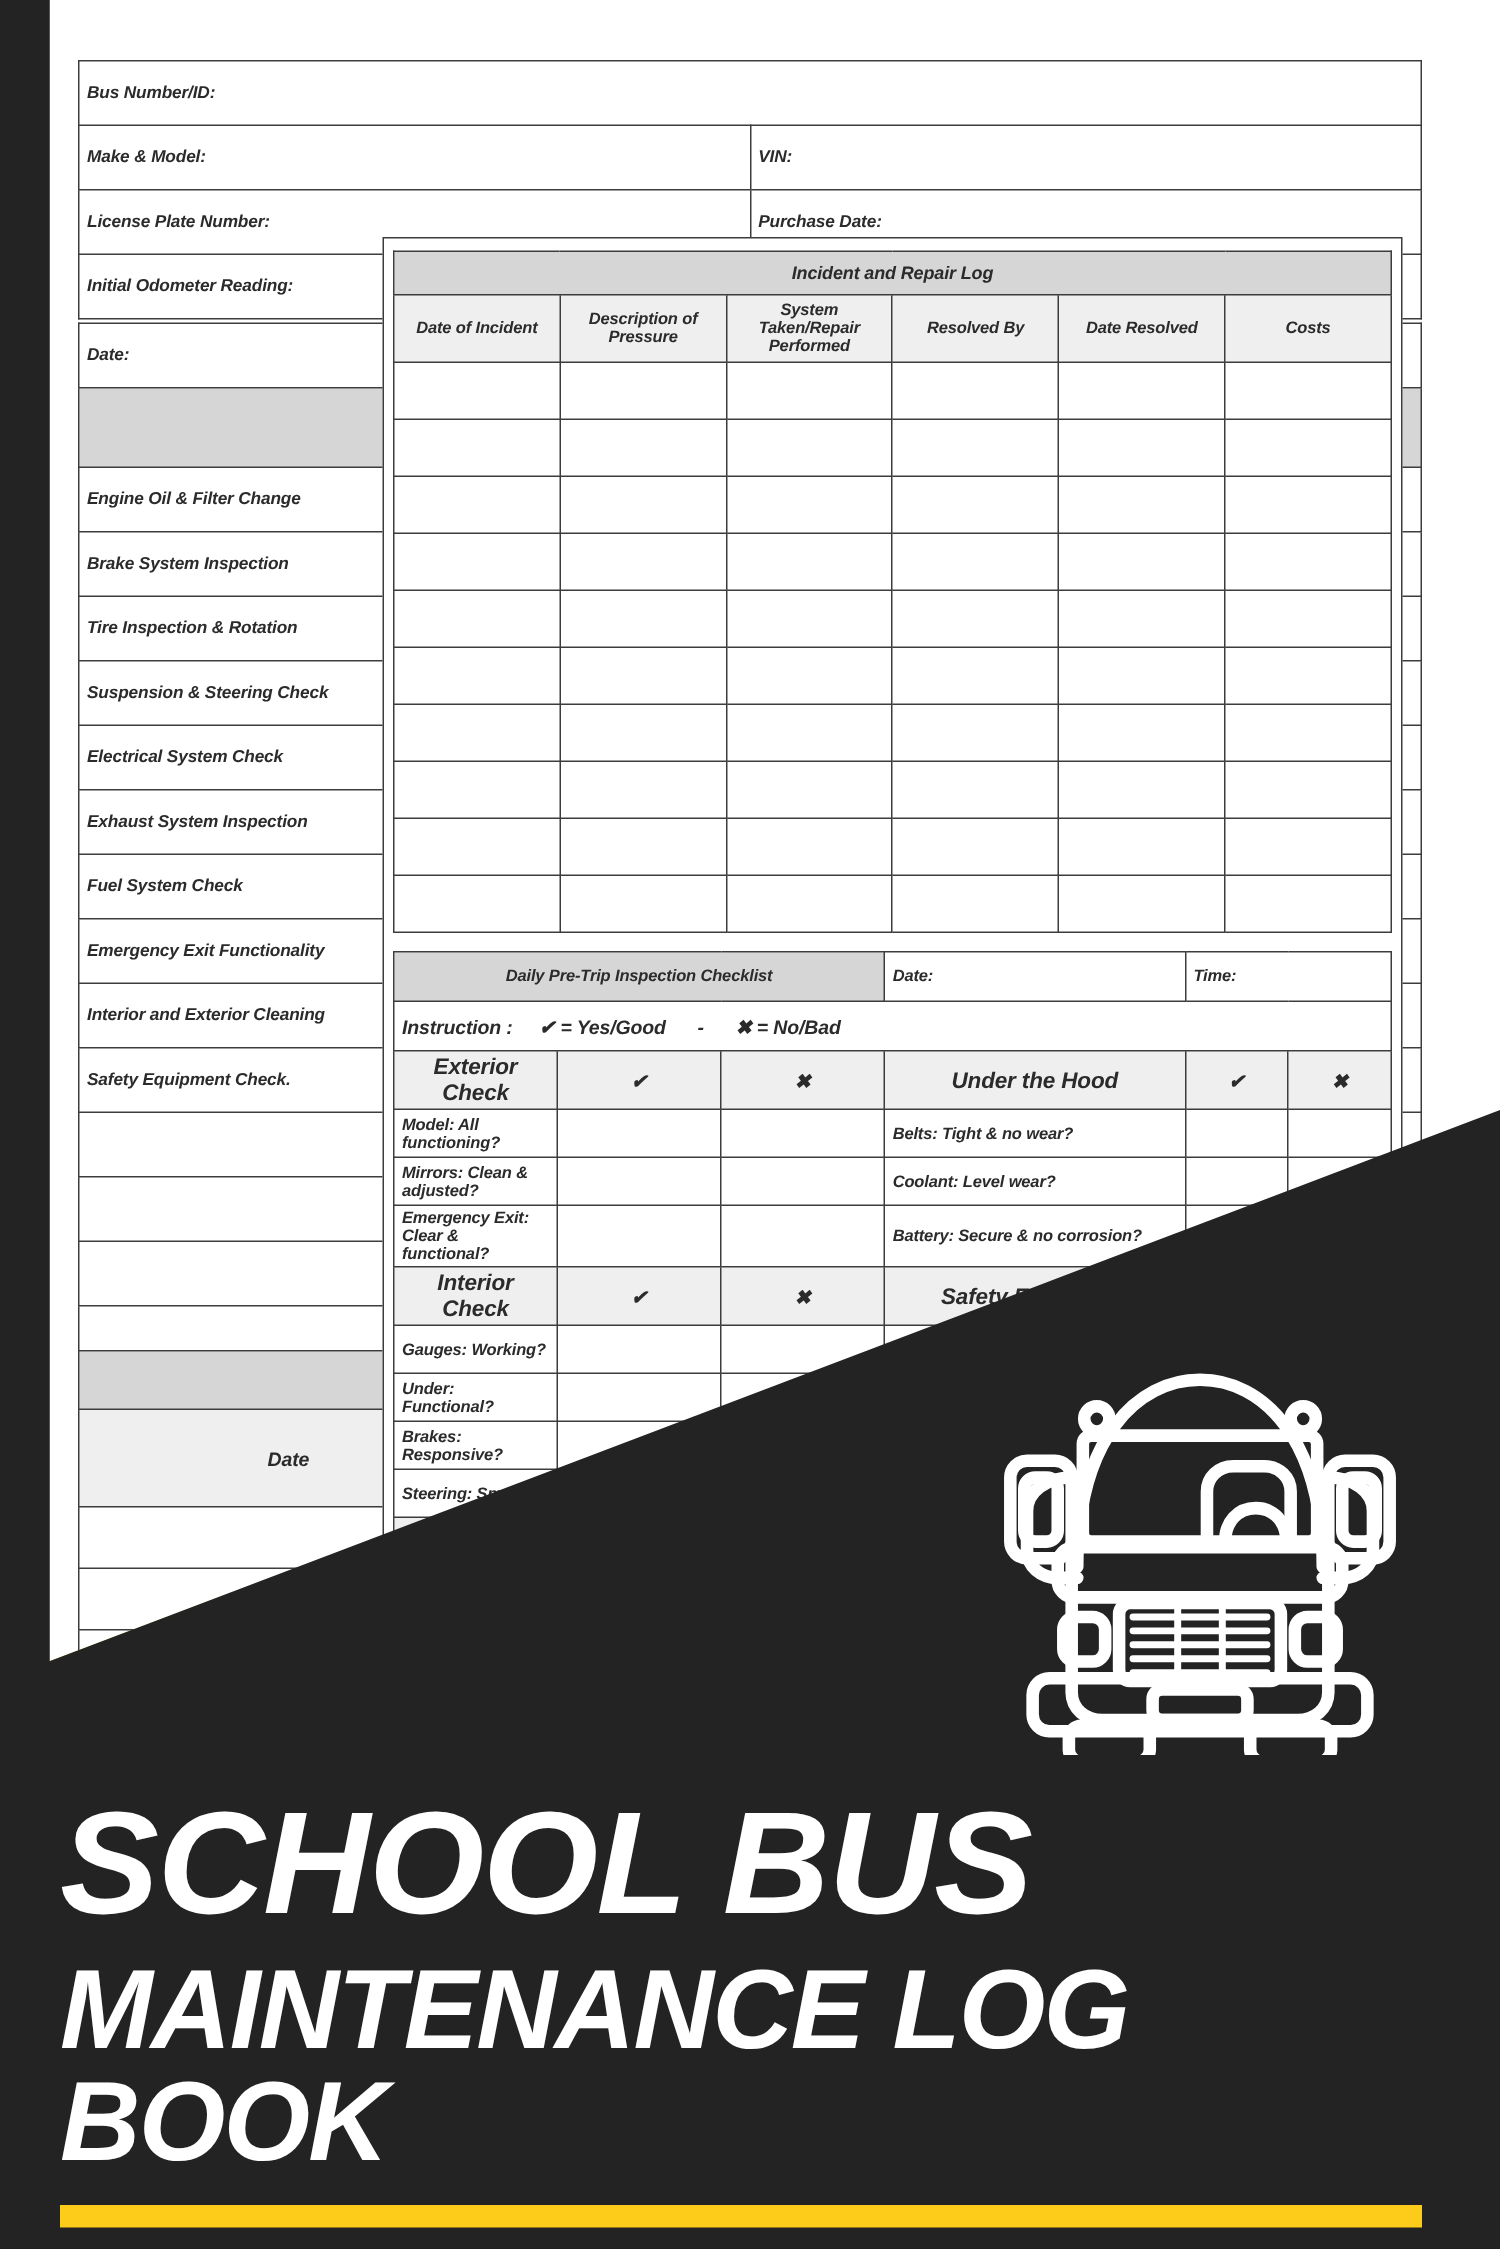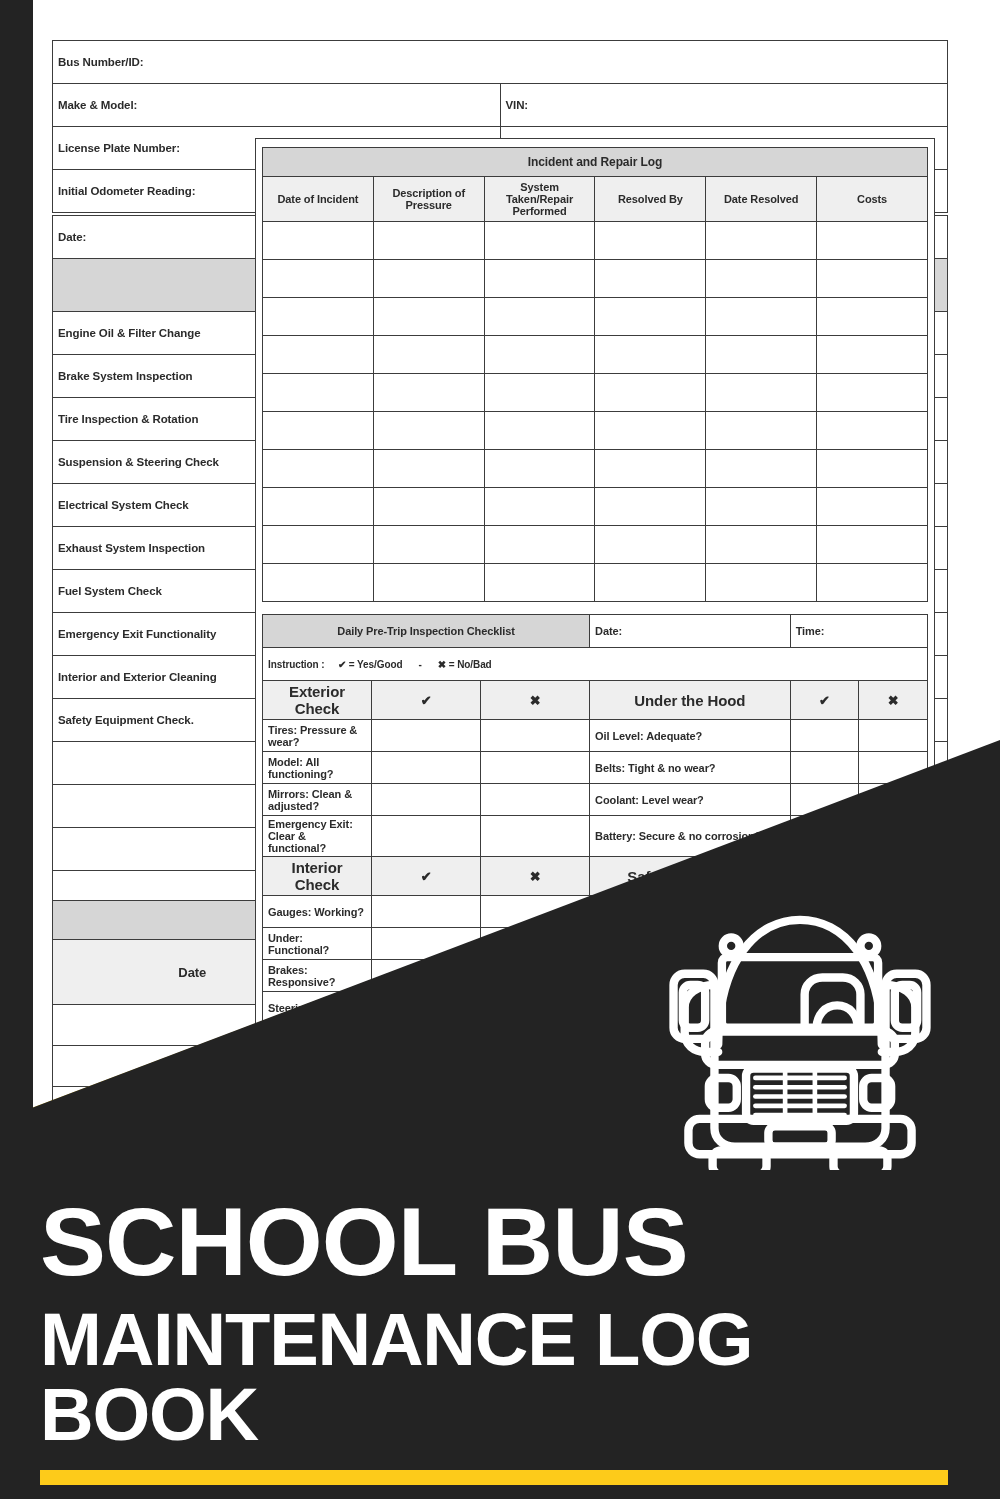--- a/index.html
+++ b/index.html
@@ -2,21 +2,21 @@
 <html><head>
 <meta charset="utf-8">
 <style>
   html,body{margin:0;padding:0;}
   body{
     width:1000px;height:1499px;
     background:#232323;
     font-family:"Liberation Sans", sans-serif;
     overflow:hidden;
   }
-  .cover{position:relative;width:1000px;height:1499px;overflow:hidden;background:#232323;}
+  .cover{position:relative;width:1000px;height:1499px;overflow:hidden;background:#232323;font-style:italic;}
 
   
   .paper{
     position:absolute;left:33px;top:0;width:967px;height:1160px;
     background:#ffffff;
   }
 
   
   .wedge-dark{
     position:absolute;left:0;top:0;width:1000px;height:1499px;
@@ -52,37 +52,37 @@
   .tbl-maint .title{height:48px;font-size:14px;}
 
   .sheet-fuel{position:absolute;left:52px;top:900px;}
   .tbl-fuel{width:560px;}
   .tbl-fuel td{height:36px;}
   .tbl-fuel .title{height:34px;}
   .tbl-fuel .colhdr{height:60px;font-size:13px;}
 
   
   .sheet-front{
-    position:absolute;left:255px;top:138px;width:680px;
+    position:absolute;left:255px;top:158px;width:680px;
     background:#ffffff;
     border:1.6px solid #3c3c3c;
     padding:8px 6px 10px 6px;
     box-sizing:border-box;
   }
   .tbl-incident{width:100%;}
   .tbl-incident .title{height:24px;font-size:12px;}
   .tbl-incident th{height:40px;font-size:11px;}
   .tbl-incident td.row{height:33px;}
 
   .checklist-wrap{margin-top:12px;}
   .tbl-check{width:100%;}
   .tbl-check td{height:27px;font-size:11px;font-weight:bold;}
   .tbl-check .sect{background:#efefef !important;text-align:center !important;font-size:15px;}
   .tbl-check .mark{width:32px;text-align:center !important;font-size:13px;}
-  .tbl-check .instr{height:28px;font-size:10px;}
+  .tbl-check .instr{height:28px;font-size:13px;}
   .tbl-check .topbar{height:28px;}
 
   
   .bus-icon{position:absolute;left:660px;top:905px;width:280px;height:265px;}
 
   
   .title-block{position:absolute;left:40px;top:1195px;width:920px;}
   .t-main{
     font-size:97px;line-height:0.96;font-weight:bold;color:#ffffff;
     letter-spacing:-1px;margin:0;
@@ -334,28 +334,20 @@
         <tbody id="check-body">
             <tr>
               <td class="sect">Exterior Check</td>
               <td class="mark sect">✔</td>
               <td class="mark sect">✖</td>
               <td class="sect">Under the Hood</td>
               <td class="mark sect">✔</td>
               <td class="mark sect">✖</td>
             </tr>
             <tr>
-              <td>Tires: Pressure &amp; wear?</td>
-              <td class="mark">&nbsp;</td>
-              <td class="mark">&nbsp;</td>
-              <td>Oil Level: Adequate?</td>
-              <td class="mark">&nbsp;</td>
-              <td class="mark">&nbsp;</td>
-            </tr>
-            <tr>
               <td>Model: All functioning?</td>
               <td class="mark">&nbsp;</td>
               <td class="mark">&nbsp;</td>
               <td>Belts: Tight &amp; no wear?</td>
               <td class="mark">&nbsp;</td>
               <td class="mark">&nbsp;</td>
             </tr>
             <tr>
               <td>Mirrors: Clean &amp; adjusted?</td>
               <td class="mark">&nbsp;</td>

